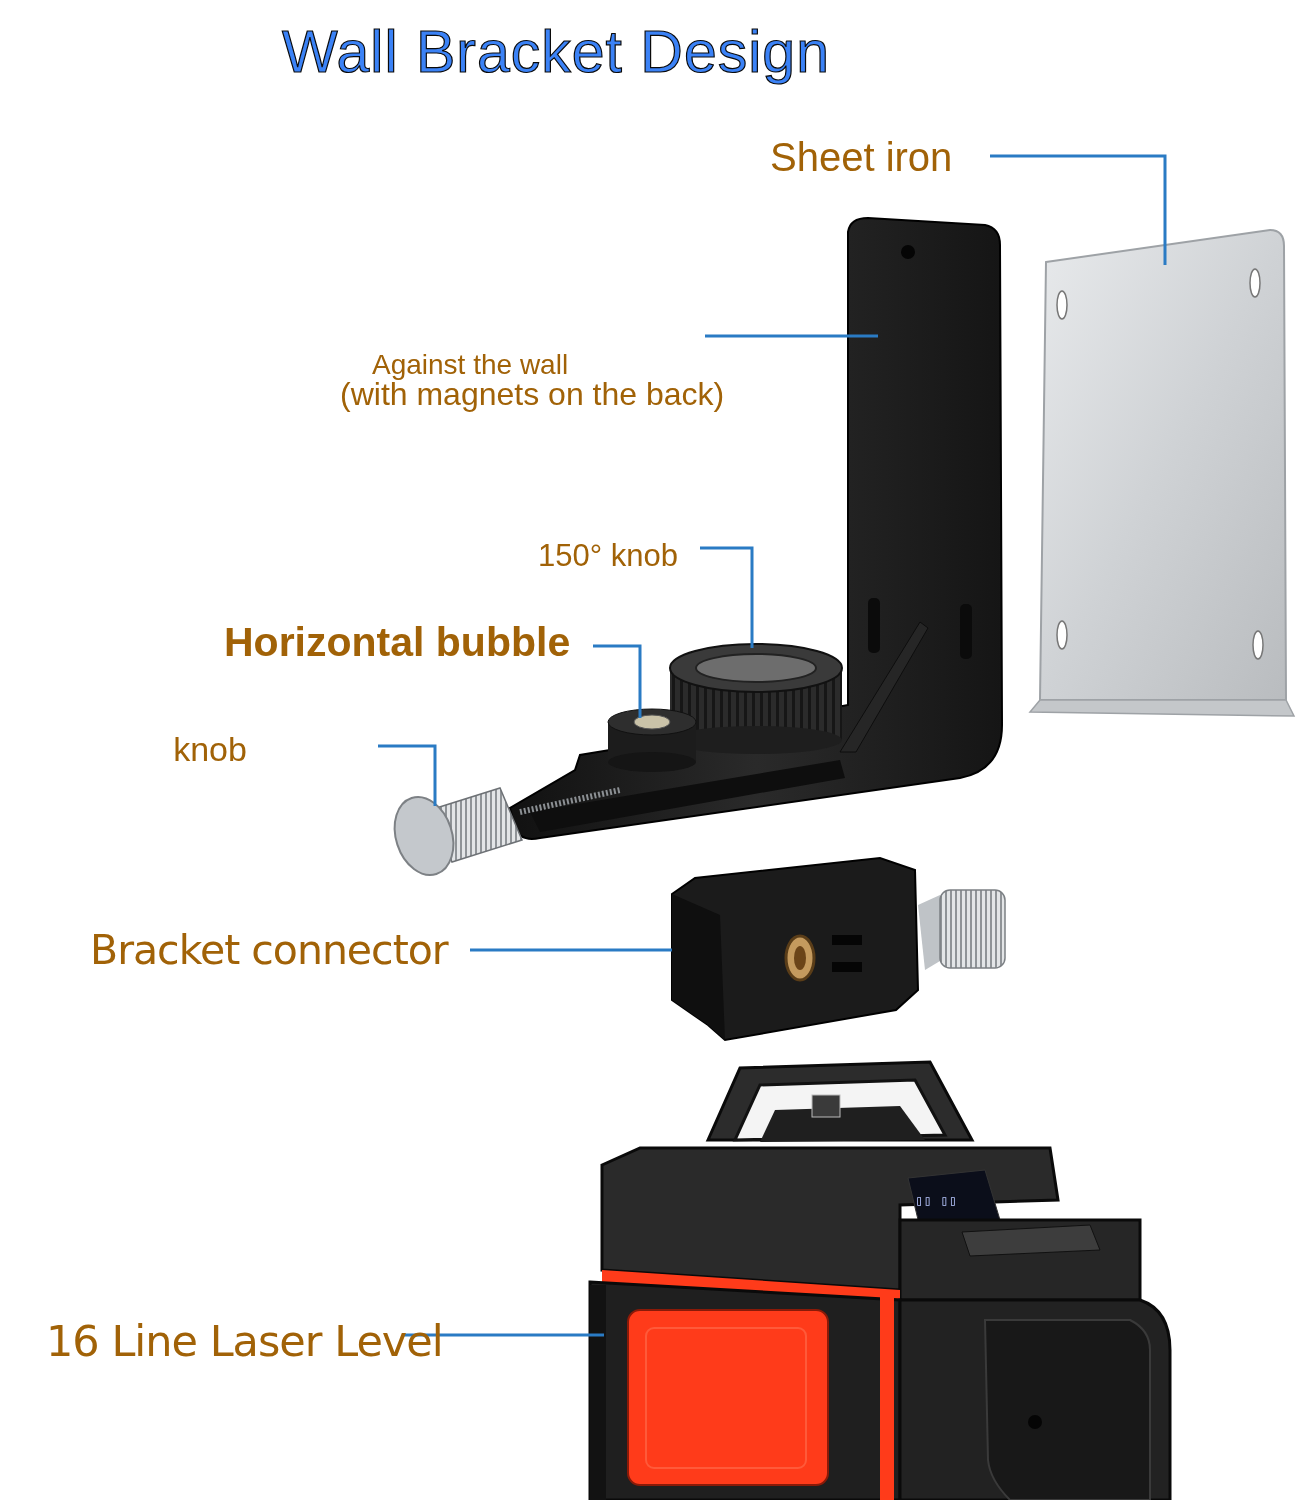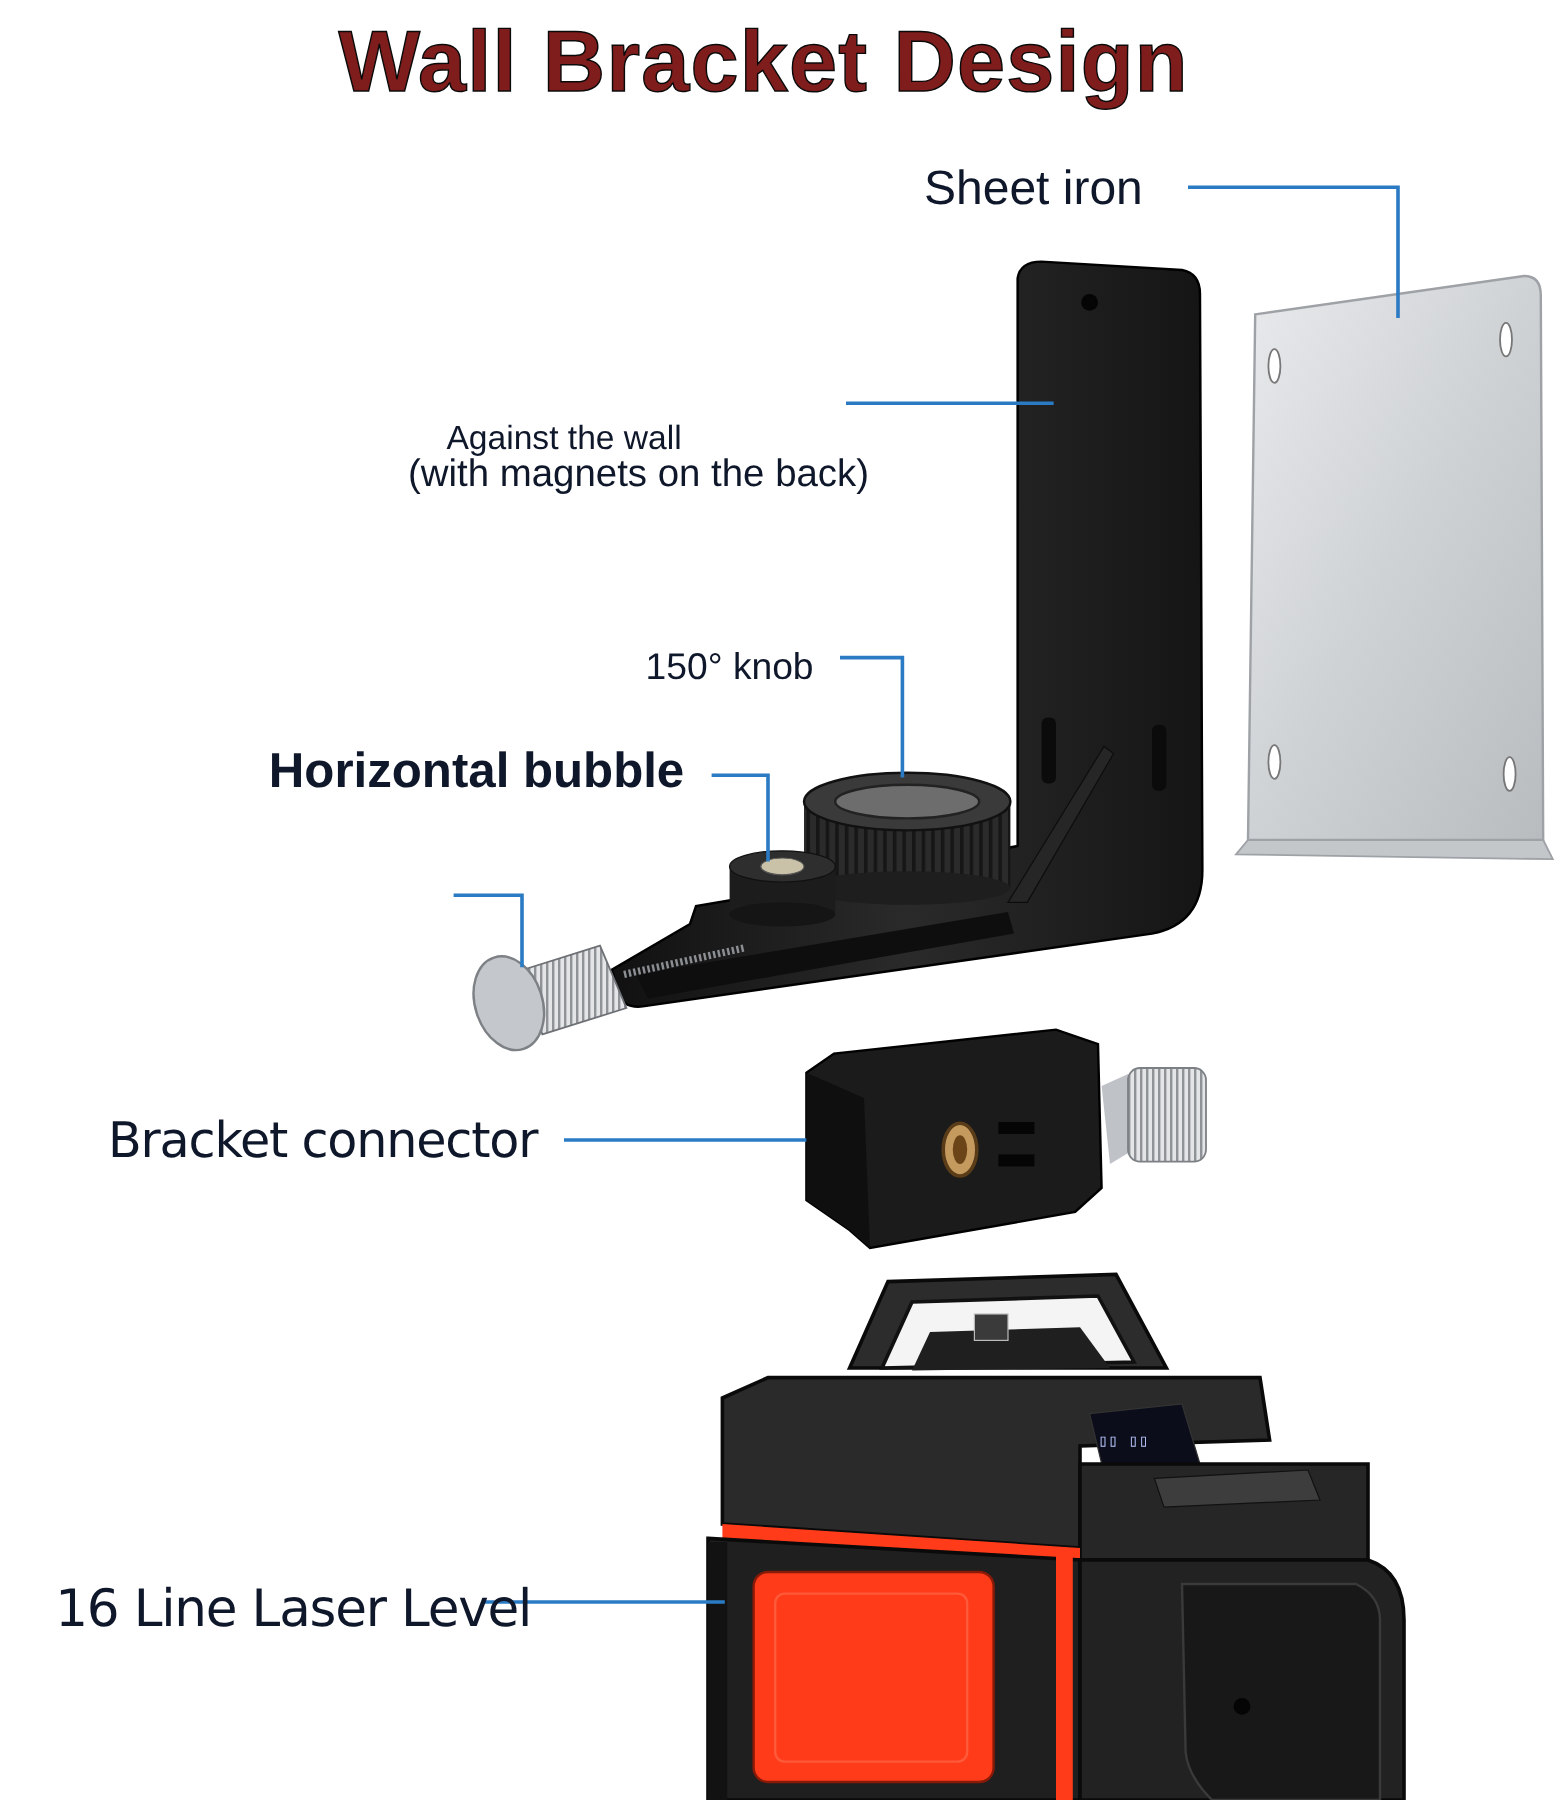--- a/index.html
+++ b/index.html
@@ -1,18 +1,18 @@
 <!DOCTYPE html>
 <html><head>
   <meta charset="utf-8">
   <style>
     html, body { margin: 0; padding: 0; background: #ffffff; }
     body { width: 1300px; height: 1500px; position: relative; overflow: hidden; font-family: "Liberation Sans", sans-serif; color: #111; }
-    .title { position: absolute; left: 282px; top: 2px; font-size: 72px; font-weight: 700; letter-spacing: 1px; color: #7f1d1d; -webkit-text-stroke: 1.2px #0a0a0a; line-height: 100px; white-space: nowrap; }
-    .label { position: absolute; color: #0f172a; white-space: nowrap; line-height: 1.1; }
+    .title { position: absolute; left: 282px; top: 2px; font-size: 59px; font-weight: 400; letter-spacing: 1px; color: #3b82f6; -webkit-text-stroke: 1.2px #0a0a0a; line-height: 100px; white-space: nowrap; }
+    .label { position: absolute; color: #a16207; white-space: nowrap; line-height: 1.1; }
     .l-sheet { left: 770px; top: 135px; font-size: 40px; }
     .l-wall { left: 372px; top: 318px; font-size: 28px; margin-top: 32px; }
     .l-wall-sub { left: 340px; top: 377px; font-size: 32px; }
     .l-360 { left: 538px; top: 539px; font-size: 31px; }
     .l-bubble { left: 224px; top: 620px; font-size: 41px; font-weight: bold; }
     .l-move { left: 40px; top: 731px; font-size: 34px; text-align: center; width: 340px; }
     .l-move span { display: block; }
     .l-connector { left: 90px; top: 928px; font-size: 41px; font-family: "DejaVu Sans", sans-serif; letter-spacing: -1px; }
     .l-laser { left: 6px; top: 1318px; font-size: 43px; font-family: "DejaVu Sans", sans-serif; letter-spacing: -1px; margin-left: 40px; }
     svg.art { position: absolute; left: 0; top: 0; }
@@ -141,15 +141,16 @@
 </svg>
 
 <div class="title">Wall Bracket Design</div>
 
 <div class="label l-sheet">Sheet iron</div>
 <div class="label l-wall">Against the wall</div>
 <div class="label l-wall-sub">(with magnets on the back)</div>
 <div class="label l-360">150° knob</div>
 <div class="label l-bubble">Horizontal bubble</div>
 <div class="label l-move">
+  <span>knob</span>
 </div>
 <div class="label l-connector">Bracket connector</div>
 <div class="label l-laser">16 Line Laser Level</div>
 
 </body></html>

